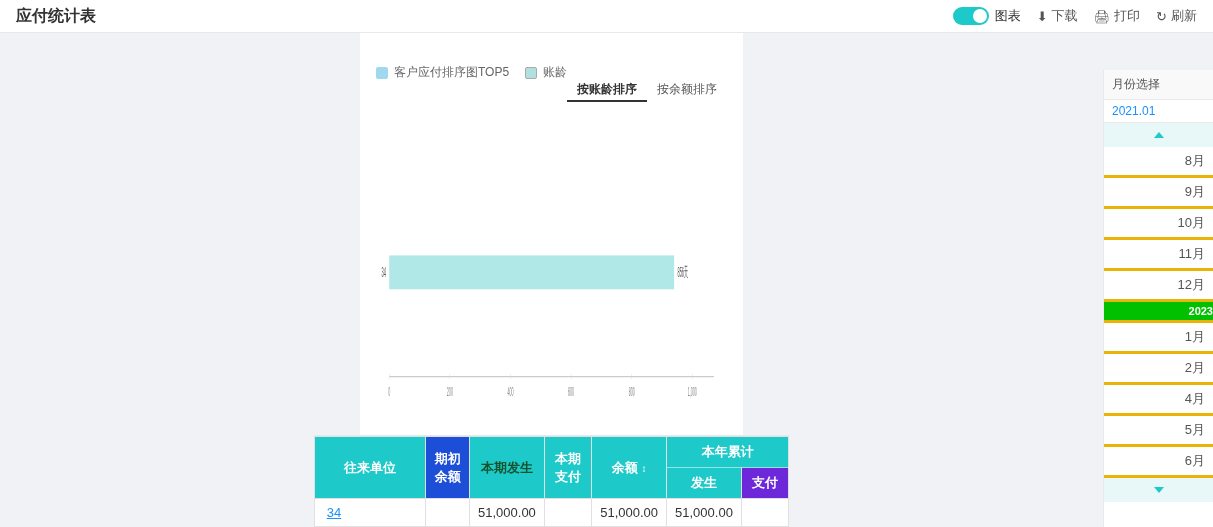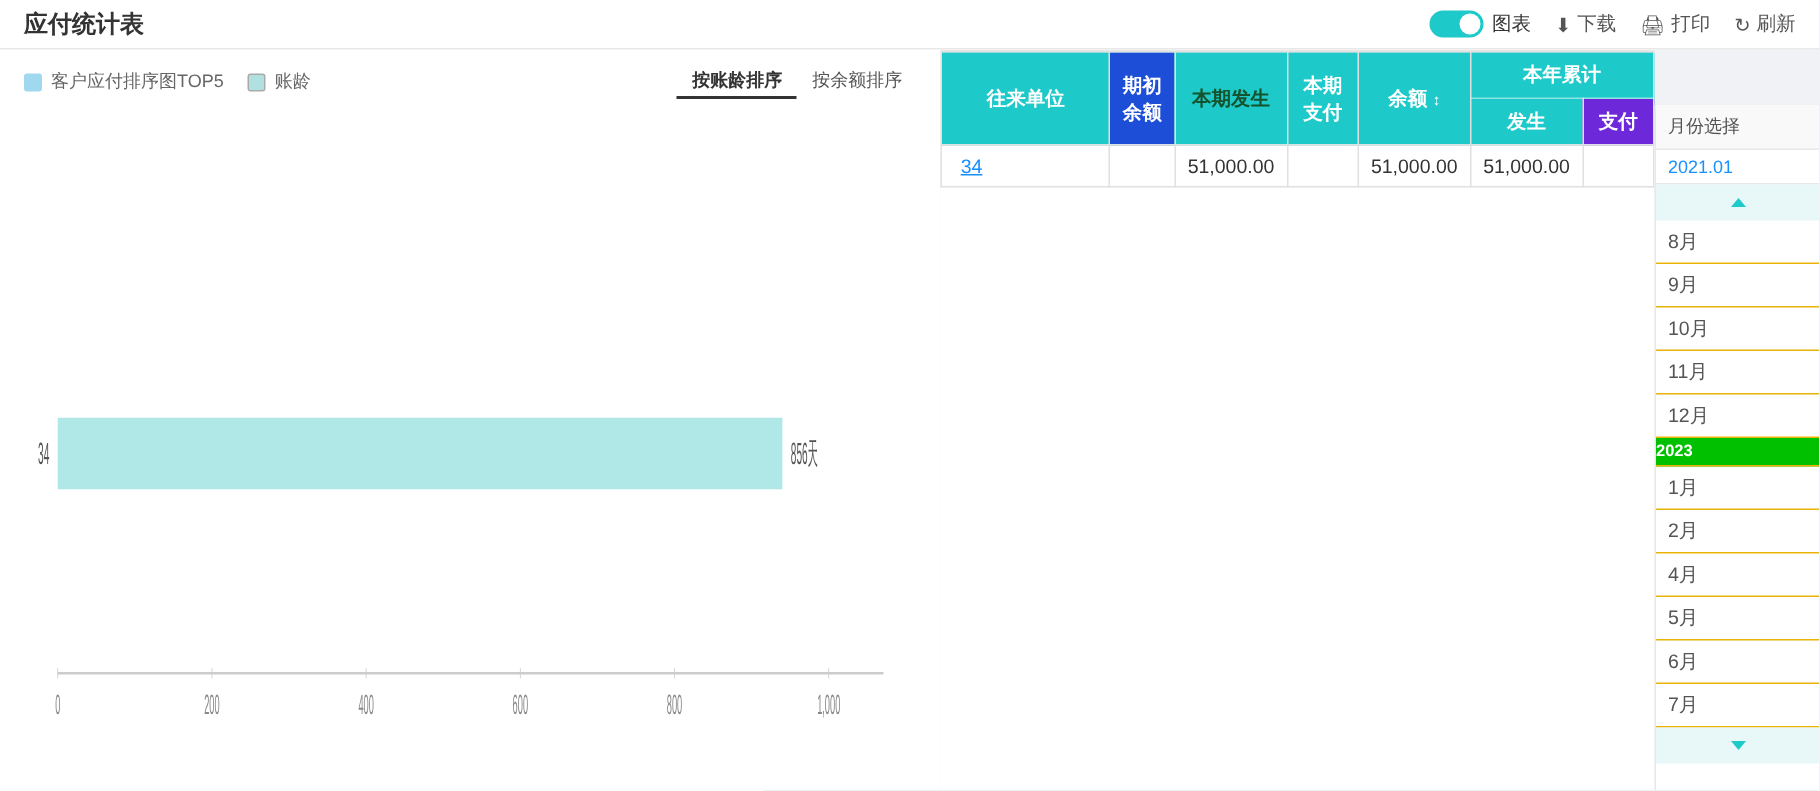--- a/index.html
+++ b/index.html
@@ -13,29 +13,29 @@
     .header-actions { display: flex; align-items: center; gap: 16px; }
     .toggle-wrap { display: flex; align-items: flex-end; gap: 6px; }
     .toggle-switch { width: 36px; height: 18px; background: #1ec9c9; border-radius: 9px; position: relative; cursor: pointer; }
     .toggle-switch::after { content: ''; position: absolute; top: 2px; right: 2px; width: 14px; height: 14px; background: #fff; border-radius: 50%; }
     .action-btn { display: flex; align-items: center; gap: 4px; color: #555; cursor: pointer; font-size: 13px; }
 
     
     .main-content { display: flex; flex: 1; overflow: hidden; }
 
     
-    .left-panel { flex: 1; display: flex; flex-direction: row; overflow: hidden; }
+    .left-panel { flex: 1; display: flex; flex-direction: column; overflow: hidden; align-items: center; }
 
     
     .chart-section { background: #fff; padding: 10px 16px; flex: 1; display: flex; flex-direction: column; min-height: 0; }
     .chart-header { display: flex; align-items: center; justify-content: space-between; margin-bottom: 8px; }
     .chart-legend { display: flex; align-items: center; gap: 16px; }
     .legend-item { display: flex; align-items: center; gap: 6px; font-size: 12px; color: #666; }
     .legend-dot { width: 12px; height: 12px; border-radius: 2px; }
-    .chart-sort-btns { display: flex; gap: 0; }
+    .chart-sort-btns { display: flex; gap: 0; margin-top: 36px; }
     .sort-btn { padding: 2px 10px; font-size: 12px; color: #555; cursor: pointer; border-bottom: 2px solid transparent; }
     .sort-btn.active { color: #333; border-bottom: 2px solid #333; font-weight: bold; }
 
     .chart-body { flex: 1; position: relative; min-height: 240px; }
     .chart-svg { width: 100%; height: 100%; }
 
     
     .table-section { background: #fff; border-top: 1px solid #e8e8e8; }
     .table-container { width: 100%; border-collapse: collapse; }
     .table-container th, .table-container td { border: 1px solid #e0e0e0; text-align: center; padding: 6px 8px; font-size: 13px; }
@@ -44,21 +44,21 @@
     .table-row-data td { background: #fff; color: #333; }
     .table-row-data td.link { color: #1890ff; text-decoration: underline; cursor: pointer; text-align: left; padding-left: 12px; }
     .table-row-data td.amount { text-align: right; color: #333; }
 
     
     .right-sidebar { width: 110px; background: #fff; border-left: 1px solid #e8e8e8; display: flex; flex-direction: column; font-size: 13px; overflow-y: auto; position: relative; margin-top: 37px; }
     .sidebar-header { padding: 6px 8px; font-size: 12px; color: #555; background: #f9f9f9; border-bottom: 1px solid #e8e8e8; white-space: nowrap; }
     .sidebar-year-input { padding: 4px 8px; font-size: 12px; color: #1890ff; border-bottom: 1px solid #e8e8e8; background: #fff; }
     .sidebar-scroll-btn { display: flex; align-items: center; justify-content: center; padding: 4px; cursor: pointer; background: #e8f8f8; }
     .sidebar-scroll-btn svg { width: 16px; height: 16px; }
-    .month-item { padding: 5px 8px; text-align: left; cursor: pointer; color: #555; border-bottom: 1px solid #eab308; }
+    .month-item { padding: 5px 8px; text-align: right; cursor: pointer; color: #555; border-bottom: 3px solid #eab308; }
     .month-item.year-label { background: #00c000; color: #fff; font-weight: bold; font-size: 11px; padding: 3px 0; }
   </style>
 </head>
 <body>
 
 <div class="app-container">
 
   <div class="header">
     <span class="header-title">应付统计表</span>
     <div class="header-actions">
@@ -185,21 +185,20 @@
           <div class="month-item">9月</div>
           <div class="month-item">10月</div>
           <div class="month-item">11月</div>
           <div class="month-item">12月</div>
           <div class="month-item year-label">2023</div>
           <div class="month-item">1月</div>
           <div class="month-item">2月</div>
           <div class="month-item">4月</div>
           <div class="month-item">5月</div>
           <div class="month-item">6月</div>
-          <div class="month-item">7月</div>
         </div>
 
       <div class="sidebar-scroll-btn">
         <svg viewBox="0 0 16 16">
             <path d="M8 11l5-6H3z" fill="#1ec9c9"></path>
           </svg>
       </div>
     </div>
   </div>
 </div>

